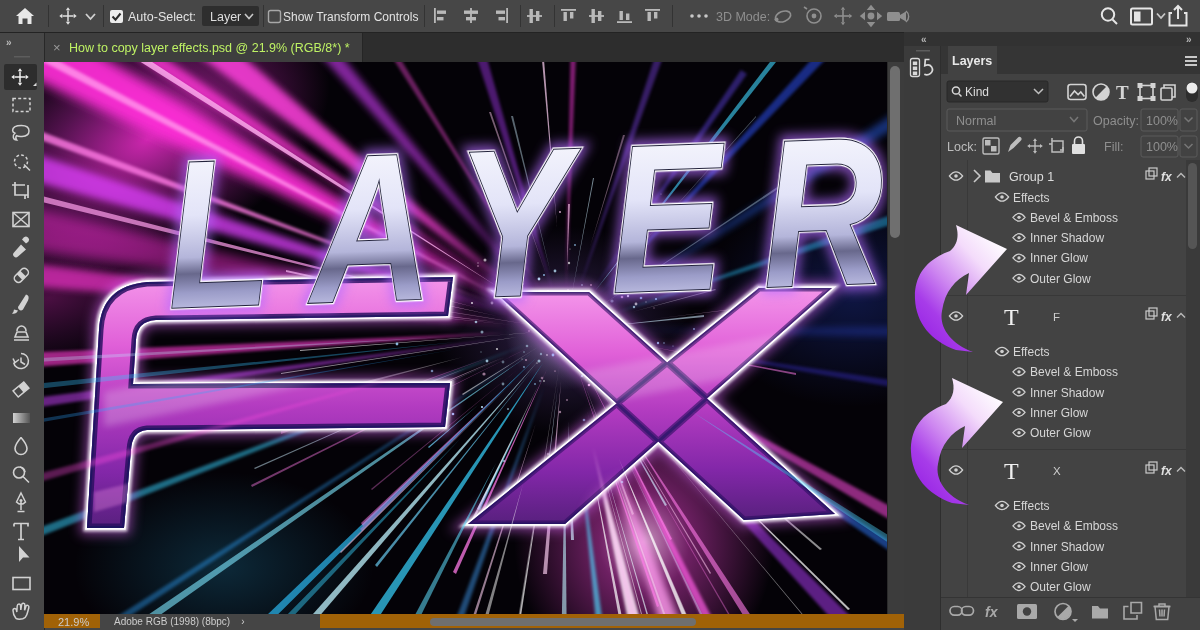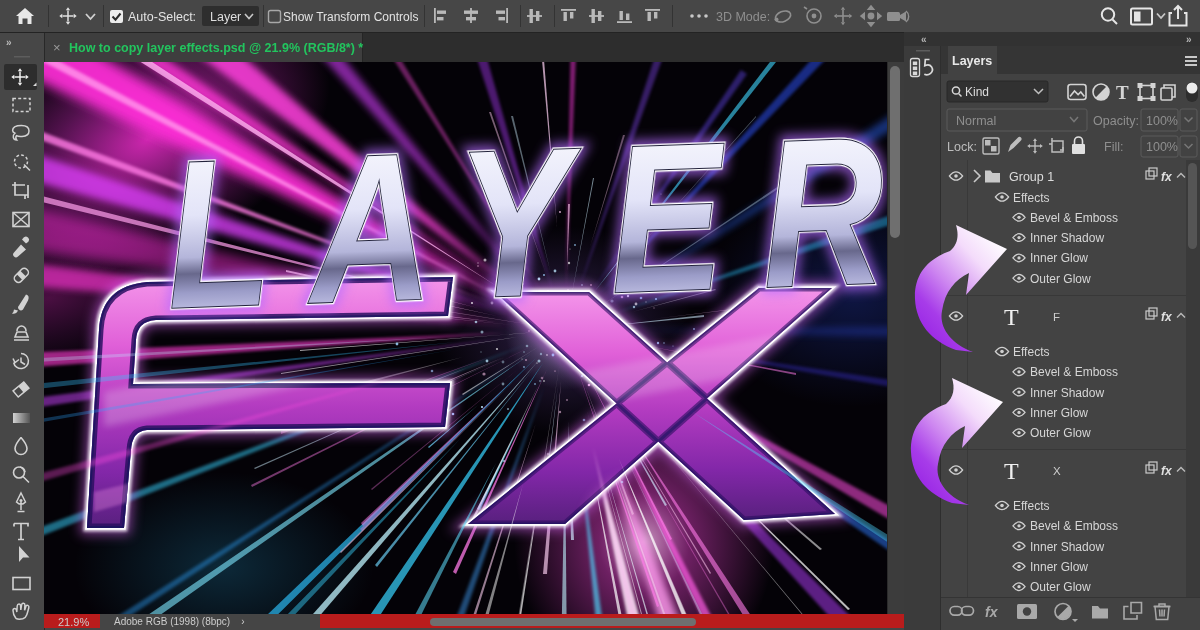--- a/index.html
+++ b/index.html
@@ -7,27 +7,27 @@
        font-family:"Liberation Sans",sans-serif;position:relative;}
   .abs{position:absolute;}
   
   #optbar{left:0;top:0;width:1200px;height:32px;background:#474747;border-bottom:1px solid #232323;}
   
   #toolbar{left:0;top:33px;width:44px;height:597px;background:#474747;border-right:1px solid #282828;}
   
   #tabbar{left:45px;top:33px;width:859px;height:29px;background:#2d2d2d;}
   #doctab{position:absolute;left:0;top:0;width:317px;height:29px;background:#3e3e3e;border-right:1px solid #252525;}
   #doctab .x{position:absolute;left:8px;top:7px;color:#9a9a9a;font-size:13px;}
-  #doctab .title{position:absolute;left:24px;top:8px;color:#22c55e;font-size:12.5px;font-weight:bold;white-space:nowrap;}
+  #doctab .title{position:absolute;left:24px;top:8px;color:#bef264;font-size:12.5px;font-weight:normal;white-space:nowrap;}
   
   #canvas{left:44px;top:62px;width:843px;height:552px;background:#000;overflow:hidden;}
   
   #vscroll{left:887px;top:62px;width:17px;height:552px;background:#3c3c3c;border-left:1px solid #2b2b2b;}
   #vthumb{position:absolute;left:2px;top:4px;width:10px;height:172px;background:#6f6f6f;border-radius:5px;}
-  #statusbar{left:44px;top:614px;width:860px;height:14px;background:#b91c1c;}
+  #statusbar{left:44px;top:614px;width:860px;height:14px;background:#a16207;}
   #statusbar .z{position:absolute;left:14px;top:2px;color:#cccccc;font-size:11px;}
   #profilebox{position:absolute;left:56px;top:0px;width:206px;height:16px;background:#454545;color:#cccccc;font-size:10px;line-height:16px;text-align:left;padding-left:14px;}
   #hthumb{position:absolute;left:386px;top:4px;width:266px;height:8px;background:#6f6f6f;border-radius:4px;}
 </style>
 </head>
 <body>
 
 <div id="optbar" class="abs">
     <svg width="1200" height="32" style="position:absolute;left:0;top:0">
       <path d="M25 8 L34 16 L31.5 16 L31.5 24 L27.5 24 L27.5 18.5 L22.5 18.5 L22.5 24 L18.5 24 L18.5 16 L16 16 Z" fill="#e8e8e8"></path>

